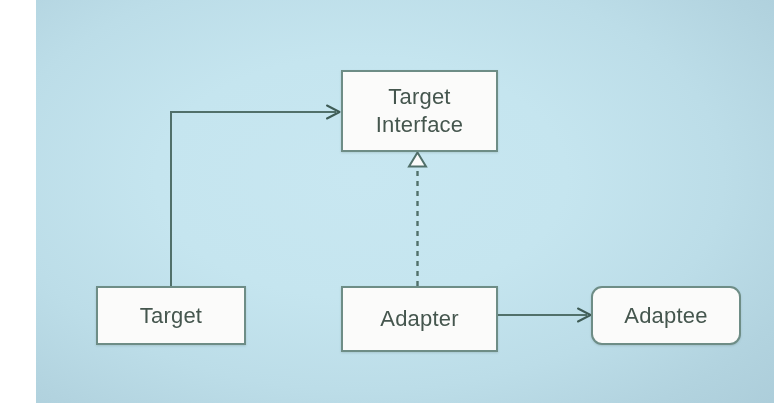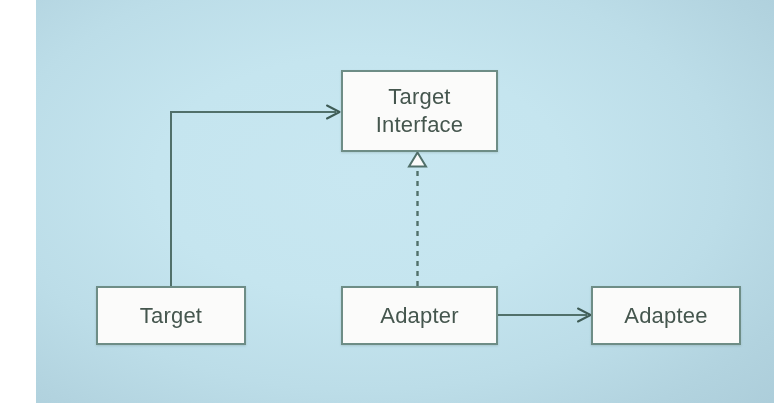--- a/index.html
+++ b/index.html
@@ -63,27 +63,28 @@
   #node-client {
     left: 60px;
     top: 286px;
     width: 150px;
     height: 59px;
   }
   #node-adapter {
     left: 305px;
     top: 286px;
     width: 157px;
-    height: 59px;
+    height: 66px;
   }
   #node-adaptee {
     left: 555px;
     top: 286px;
     width: 150px;
     height: 59px;
+    border-radius: 11px;
   }
 </style>
 </head>
 <body>
 
 <div id="diagram-canvas">
 
   <svg id="edge-layer" viewBox="0 0 774 403" width="774" height="403" xmlns="http://www.w3.org/2000/svg">
 
     <g>

